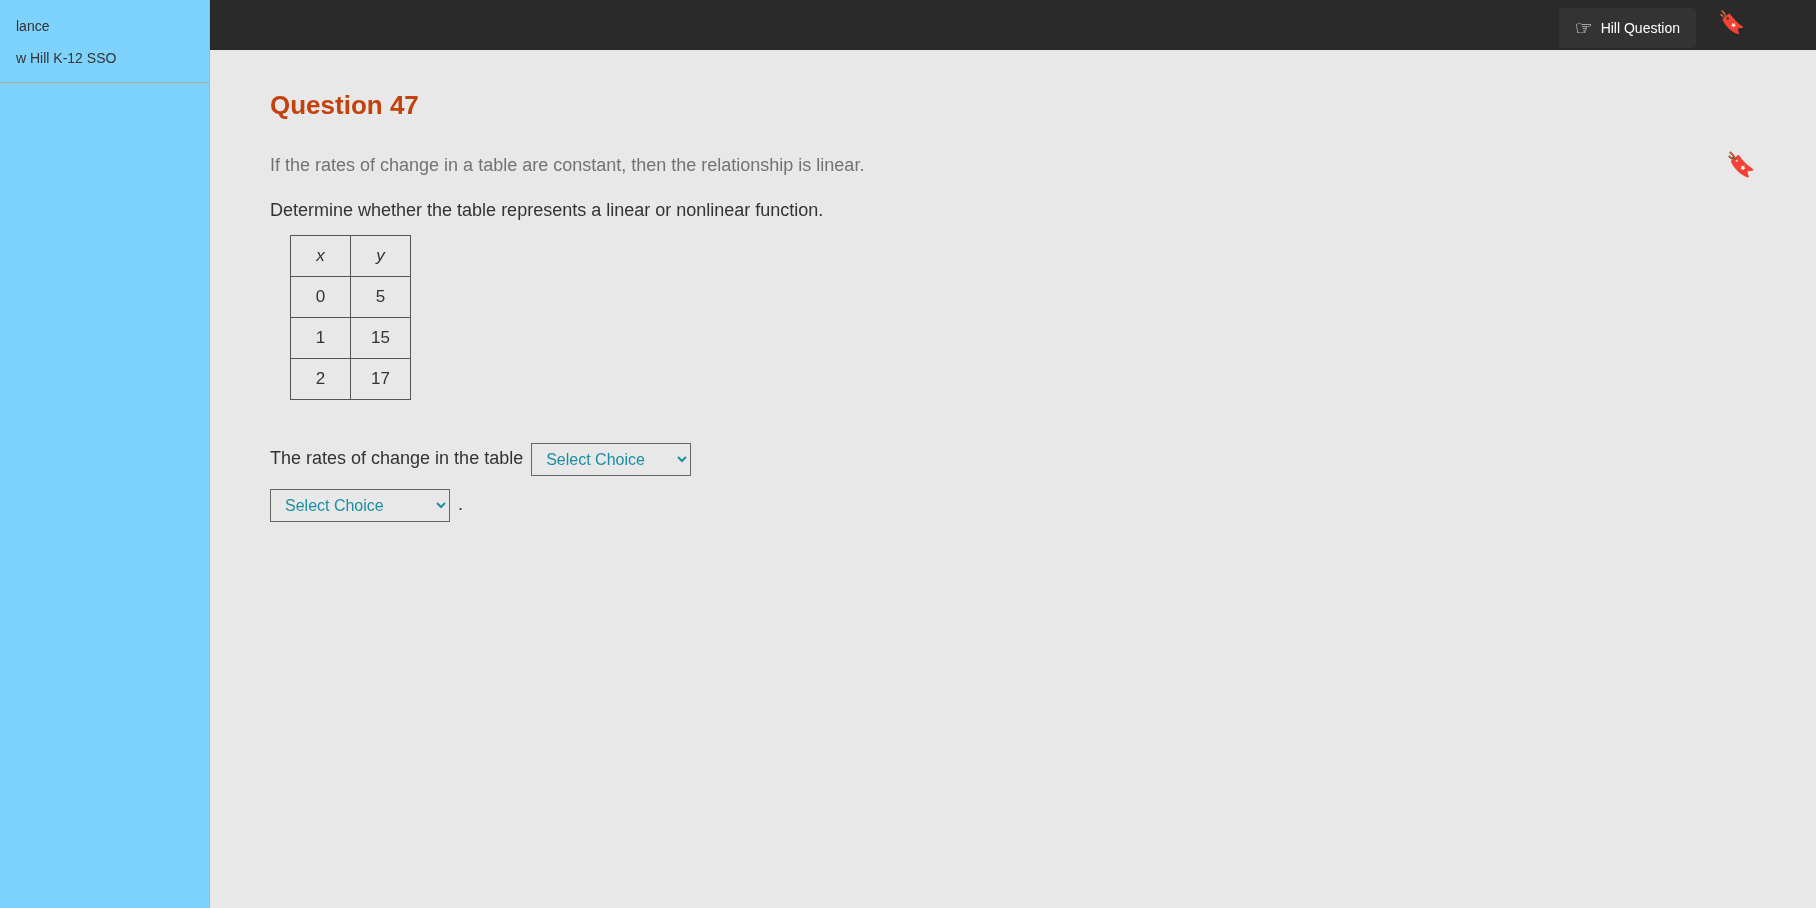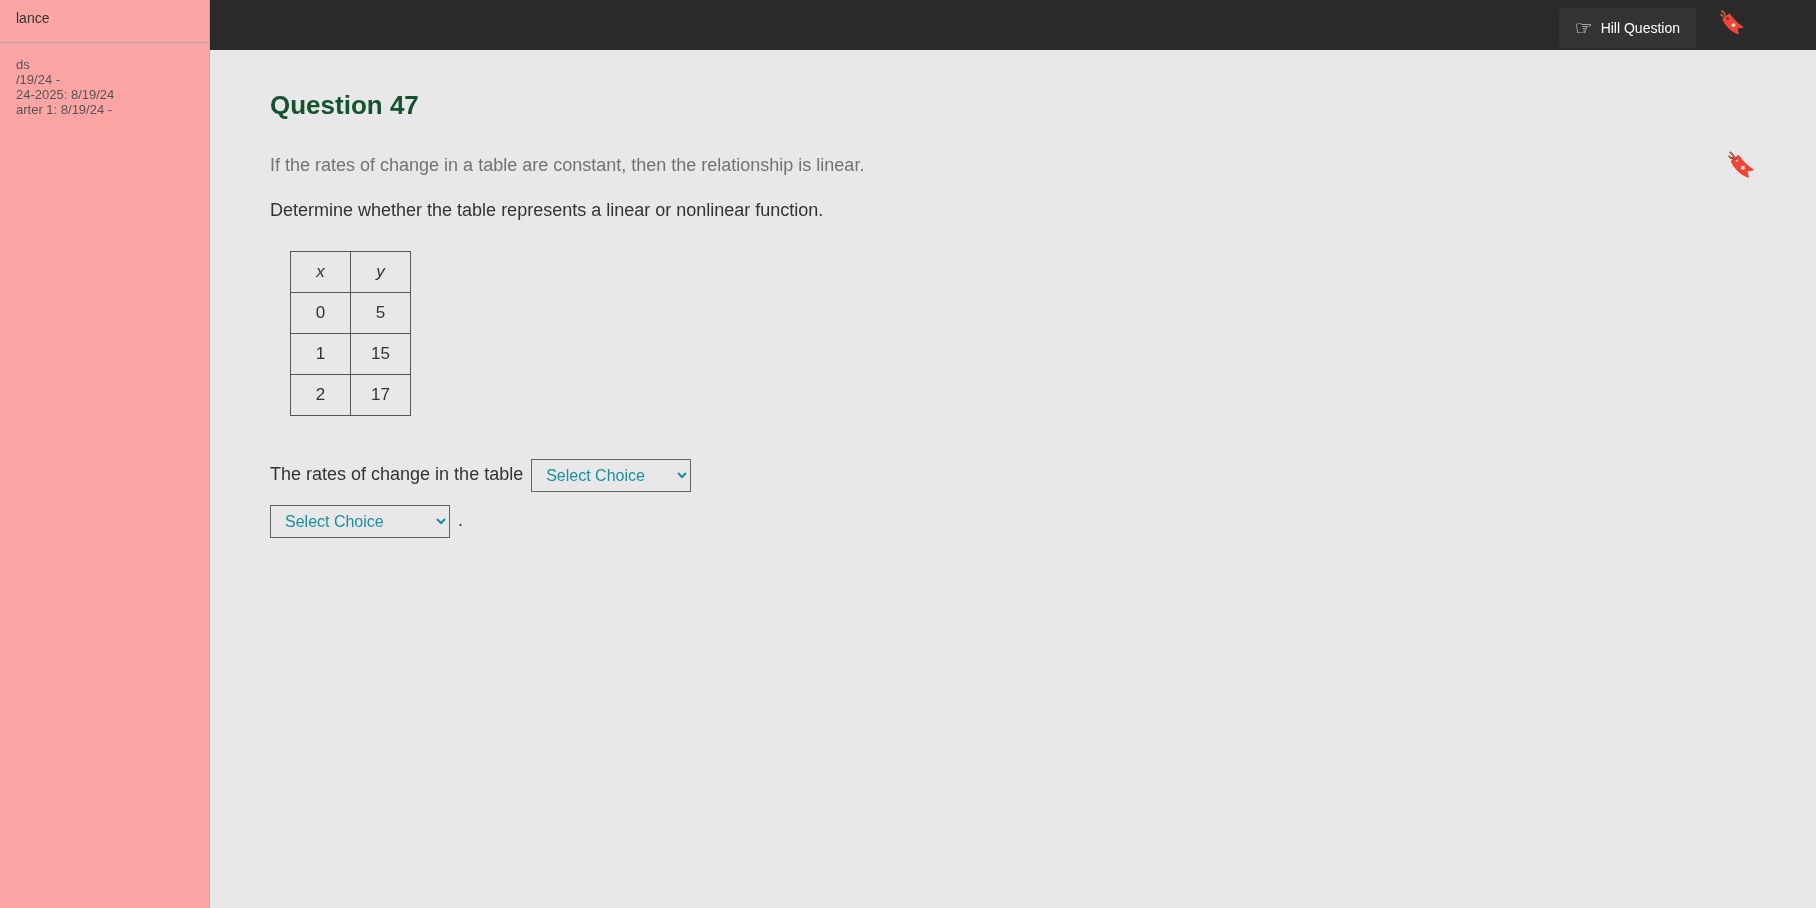--- a/index.html
+++ b/index.html
@@ -14,23 +14,23 @@
       width: 1816px;
       height: 908px;
       overflow: hidden;
       display: flex;
     }
 
     
     .sidebar {
       width: 210px;
       min-width: 210px;
-      background-color: #fca5a5;
+      background-color: #7dd3fc;
       height: 908px;
-      padding: 2px 0;
+      padding: 10px 0;
       border-right: 1px solid #b0b0b0;
     }
 
     .sidebar-item {
       padding: 8px 16px;
       font-size: 14px;
       color: #333;
       cursor: pointer;
     }
 
@@ -94,36 +94,36 @@
     
     .content {
       flex: 1;
       padding: 40px 60px;
       overflow-y: auto;
     }
 
     .question-title {
       font-size: 26px;
       font-weight: bold;
-      color: #14532d;
+      color: #c2410c;
       margin-bottom: 30px;
     }
 
     .question-body {
       font-size: 18px;
       color: #737373;
       line-height: 1.6;
       margin-bottom: 20px;
       max-width: 900px;
     }
 
     .question-instruction {
       font-size: 18px;
       color: #333;
-      margin-bottom: 30px;
+      margin-bottom: 14px;
       max-width: 900px;
     }
 
     
     .data-table {
       border-collapse: collapse;
       margin-bottom: 40px;
       margin-left: 20px;
     }
 
@@ -190,27 +190,24 @@
       font-size: 20px;
     }
   </style>
 </head>
 <body>
 
 <div class="sidebar">
   <div class="sidebar-item">
     <span>lance</span>
   </div>
+  <div class="sidebar-item">
+    <span>w Hill K-12 SSO</span>
+  </div>
   <div class="sidebar-divider"></div>
-  <div class="sidebar-section">
-    <div>ds</div>
-    <div>/19/24 -</div>
-    <div>24-2025: 8/19/24</div>
-    <div>arter 1: 8/19/24 -</div>
-  </div>
 </div>
 
 <div class="main">
 
   <div class="topbar">
     <button class="next-question-btn">
       <span class="hand-icon">☞</span>
       <span>Hill Question</span>
     </button>
     <span class="bookmark-icon-container">🔖</span>

